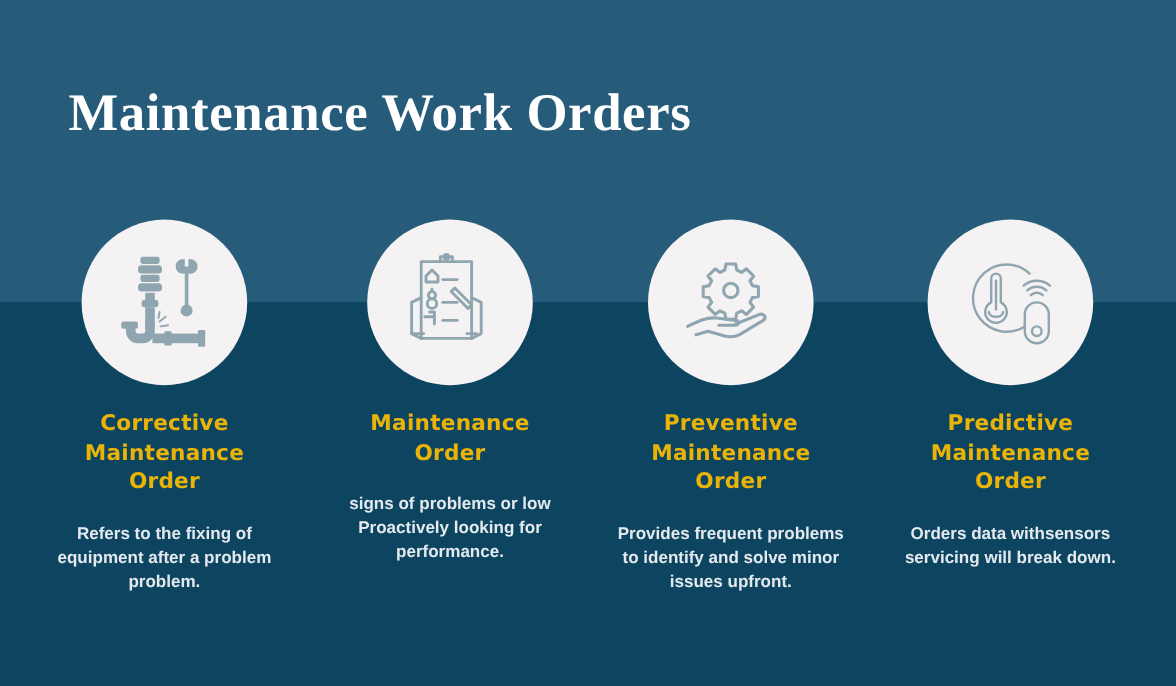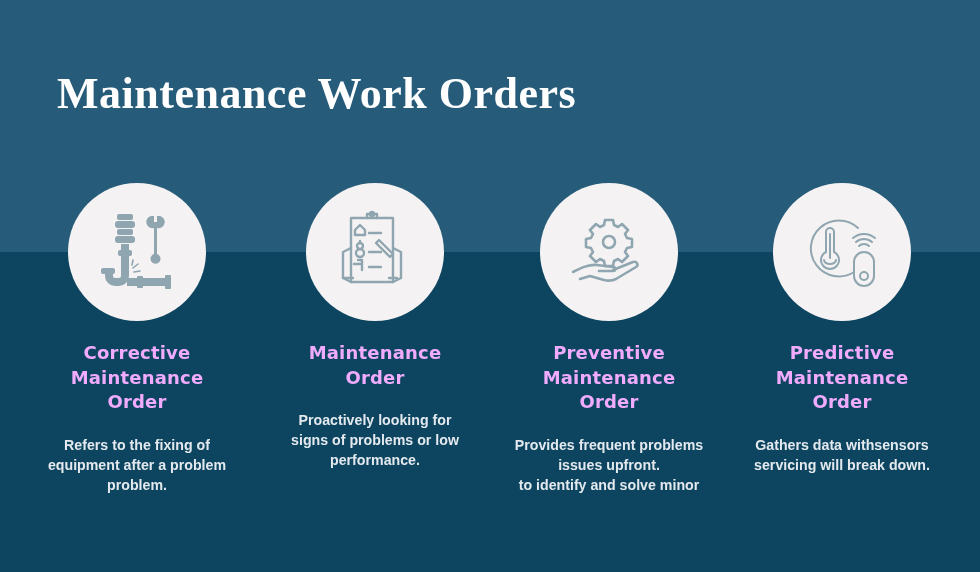--- a/index.html
+++ b/index.html
@@ -37,21 +37,21 @@
     .card-3 { left: 494px; }
     .card-4 { left: 727px; }
     .icon-circle {
       width: 138px; height: 138px; border-radius: 50%;
       background: #f4f2f3;
       display: flex; align-items: center; justify-content: center;
     }
     .icon-circle svg { width: 92px; height: 92px; }
     .card-title {
       margin-top: 20px;
-      color: #f0abfc;
+      color: #eab308;
       font-family: "DejaVu Sans", "Liberation Sans", sans-serif;
       font-weight: bold;
       font-size: 18px;
       line-height: 24.5px;
       letter-spacing: 0.2px;
     }
     .card-desc {
       margin-top: 20px;
       color: #e3e9ee;
       font-family: "Liberation Sans", "DejaVu Sans", sans-serif;
@@ -139,22 +139,22 @@
         <path d="M64 42 l8 4 v26 l-8 4"></path>
         <path d="M68 72 h-8"></path>
       </g>
     </svg>
   </div>
   <div class="card-title">
     <span class="line">Maintenance</span>
     <span class="line">Order</span>
   </div>
   <div class="card-desc">
+    <span class="line">signs of problems or low</span>
     <span class="line">Proactively looking for</span>
-    <span class="line">signs of problems or low</span>
     <span class="line">performance.</span>
   </div>
 </div>
 
 <div class="card card-3">
   <div class="icon-circle">
     <svg viewBox="0 0 92 92">
       <g stroke="#8fa6b0" stroke-width="2.6" fill="none" stroke-linejoin="round" stroke-linecap="round">
 
         <path d="M42 14 h8 l1 5 l4 2 l4 -3 l6 6 l-3 4 l2 4 l5 1 v8 l-5 1 l-2 4 l3 4 l-6 6 l-4 -3 l-4 2 l-1 5 h-8 l-1 -5 l-4 -2 l-4 3 l-6 -6 l3 -4 l-2 -4 l-5 -1 v-8 l5 -1 l2 -4 l-3 -4 l6 -6 l4 3 l4 -2 z"></path>
@@ -165,22 +165,22 @@
       </g>
     </svg>
   </div>
   <div class="card-title">
     <span class="line">Preventive</span>
     <span class="line">Maintenance</span>
     <span class="line">Order</span>
   </div>
   <div class="card-desc">
     <span class="line">Provides frequent problems</span>
+    <span class="line">to identify and solve minor</span>
     <span class="line">issues upfront.</span>
-    <span class="line">to identify and solve minor</span>
   </div>
 </div>
 
 <div class="card card-4">
   <div class="icon-circle">
     <svg viewBox="0 0 92 92">
       <g stroke="#8fa6b0" stroke-width="2" fill="none" stroke-linejoin="round" stroke-linecap="round">
 
         <path d="M62 22 A28 28 0 1 0 58 66"></path>
 
@@ -196,16 +196,16 @@
         <circle cx="68" cy="70" r="4"></circle>
       </g>
     </svg>
   </div>
   <div class="card-title">
     <span class="line">Predictive</span>
     <span class="line">Maintenance</span>
     <span class="line">Order</span>
   </div>
   <div class="card-desc">
-    <span class="line">Gathers data withsensors</span>
+    <span class="line">Orders data withsensors</span>
     <span class="line">servicing will break down.</span>
   </div>
 </div>
 
 </body></html>

